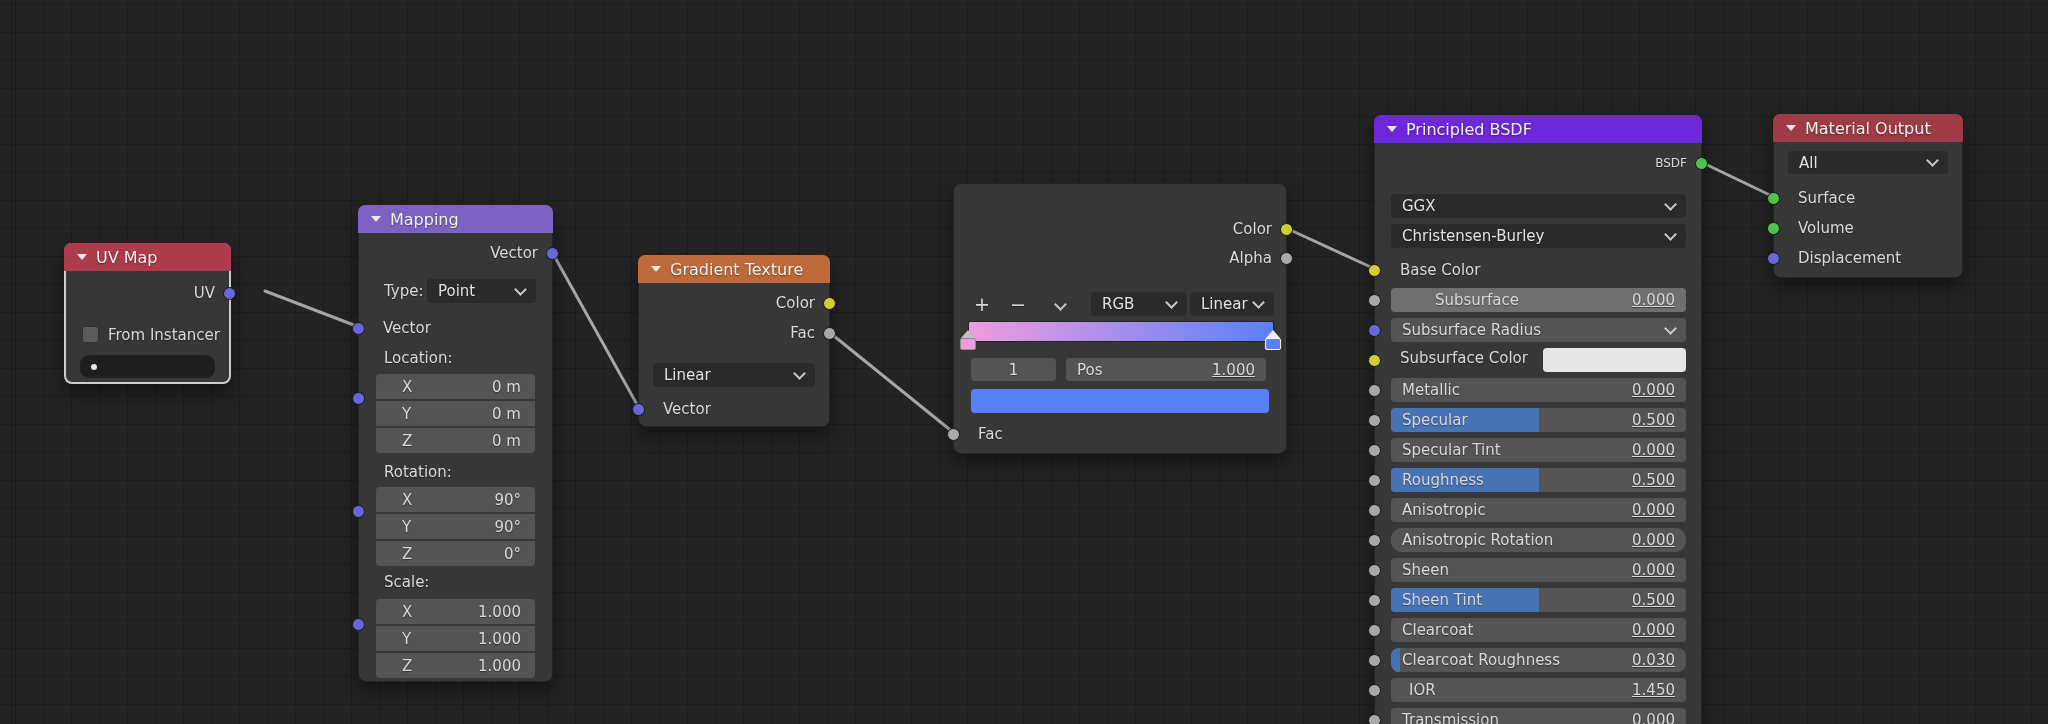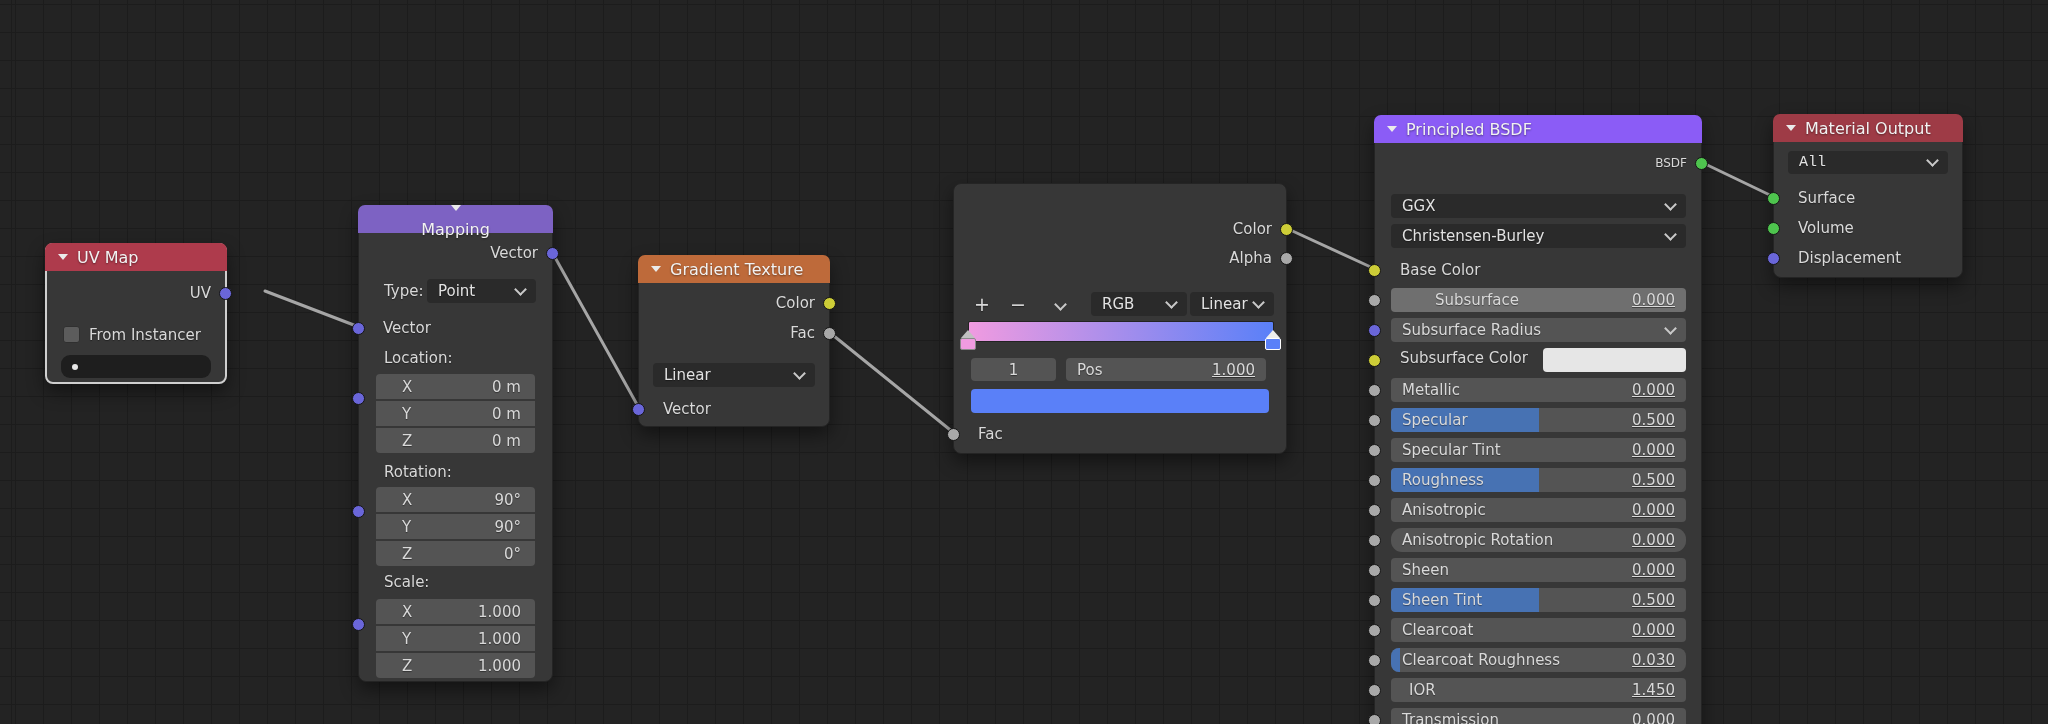--- a/index.html
+++ b/index.html
@@ -75,36 +75,36 @@
     </g>
     <g stroke="#a6a6a6" stroke-width="3" fill="none" stroke-linecap="round">
       <path d="M265,291 L359,327"></path>
       <path d="M552,252 L639,408"></path>
       <path d="M829,332 L954,433"></path>
       <path d="M1286,228 L1375,269"></path>
       <path d="M1701,162 L1774,197"></path>
     </g>
   </svg>
 
-  <div class="node active" style="left:45px;top:243px;width:182px;height:141px;">
+  <div class="node active" style="left:64px;top:243px;width:167px;height:141px;">
     <div class="nhead" style="background:#ae3b4c;">
       <span class="tri"></span>
       <span>UV Map</span>
     </div>
     <span class="lbl r" style="top:38px;">UV</span>
     <span class="sock r sc-vec" style="top:42px;"></span>
     <span class="checkbox" style="left:16px;top:81px;"></span>
     <span class="lbl" style="left:42px;top:80px;">From Instancer</span>
     <div class="field" style="left:14px;right:14px;top:110px;height:23px;background:#1e1e1e;border-radius:9px;">
       <span style="width:6px;height:6px;border-radius:50%;background:#e8e8e8;"></span>
     </div>
   </div>
 
   <div class="node" style="left:358px;top:205px;width:195px;height:477px;">
-    <div class="nhead" style="background:#7d62c3;flex-direction:column;">
+    <div class="nhead" style="background:#7d62c3;">
       <span class="tri"></span>
       <span>Mapping</span>
     </div>
     <span class="lbl r" style="top:37px;">Vector</span>
     <span class="sock r sc-vec" style="top:41px;"></span>
 
     <span class="lbl" style="left:25px;top:75px;">Type:</span>
     <div class="field dd" style="left:68px;right:16px;top:73px;">
       <span>Point</span>
       <span class="chev"></span>
@@ -219,21 +219,21 @@
       <span>Pos</span>
       <span class="val">1.000</span>
     </div>
     <div style="position:absolute;left:17px;right:17px;top:205px;height:24px;border-radius:4px;background:#5a80f8;"></div>
 
     <span class="lbl in" style="top:240px;">Fac</span>
     <span class="sock l sc-val" style="top:244px;"></span>
   </div>
 
   <div class="node" style="left:1374px;top:115px;width:328px;height:645px;border-bottom-left-radius:0;border-bottom-right-radius:0;">
-    <div class="nhead" style="background:#8b5cf6;">
+    <div class="nhead" style="background:#6d28d9;">
       <span class="tri"></span>
       <span>Principled BSDF</span>
     </div>
     <span class="lbl r" style="top:37px;font-size:12px;">BSDF</span>
     <span class="sock r sc-sha" style="top:41px;"></span>
 
     <div class="field dd" style="left:16px;right:15px;top:78px;">
       <span>GGX</span>
       <span class="chev"></span>
     </div>
@@ -326,21 +326,21 @@
       <span>Transmission</span>
       <span class="val">0.000</span>
     </div>
   </div>
 
   <div class="node" style="left:1773px;top:114px;width:190px;height:164px;">
     <div class="nhead" style="background:#9e3b46;">
       <span class="tri"></span>
       <span>Material Output</span>
     </div>
-    <div class="field dd" style="left:14px;right:14px;top:36px;height:23px;font-family:Liberation Mono, monospace;">
+    <div class="field dd" style="left:14px;right:14px;top:36px;height:23px;">
       <span>All</span>
       <span class="chev"></span>
     </div>
     <span class="lbl in" style="top:73px;">Surface</span>
     <span class="sock l sc-sha" style="top:77px;"></span>
     <span class="lbl in" style="top:103px;">Volume</span>
     <span class="sock l sc-sha" style="top:107px;"></span>
     <span class="lbl in" style="top:133px;">Displacement</span>
     <span class="sock l sc-vec" style="top:137px;"></span>
   </div>

